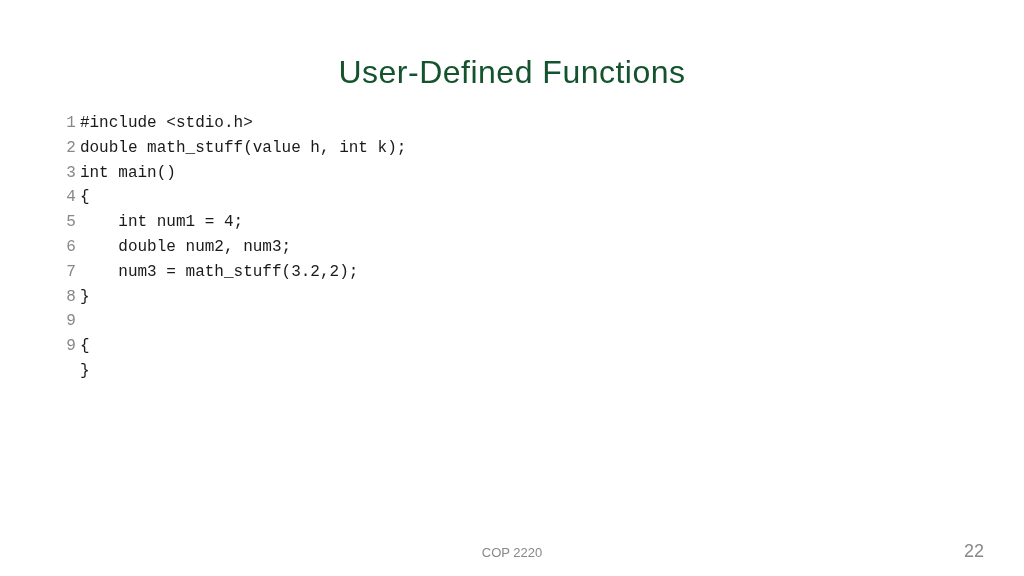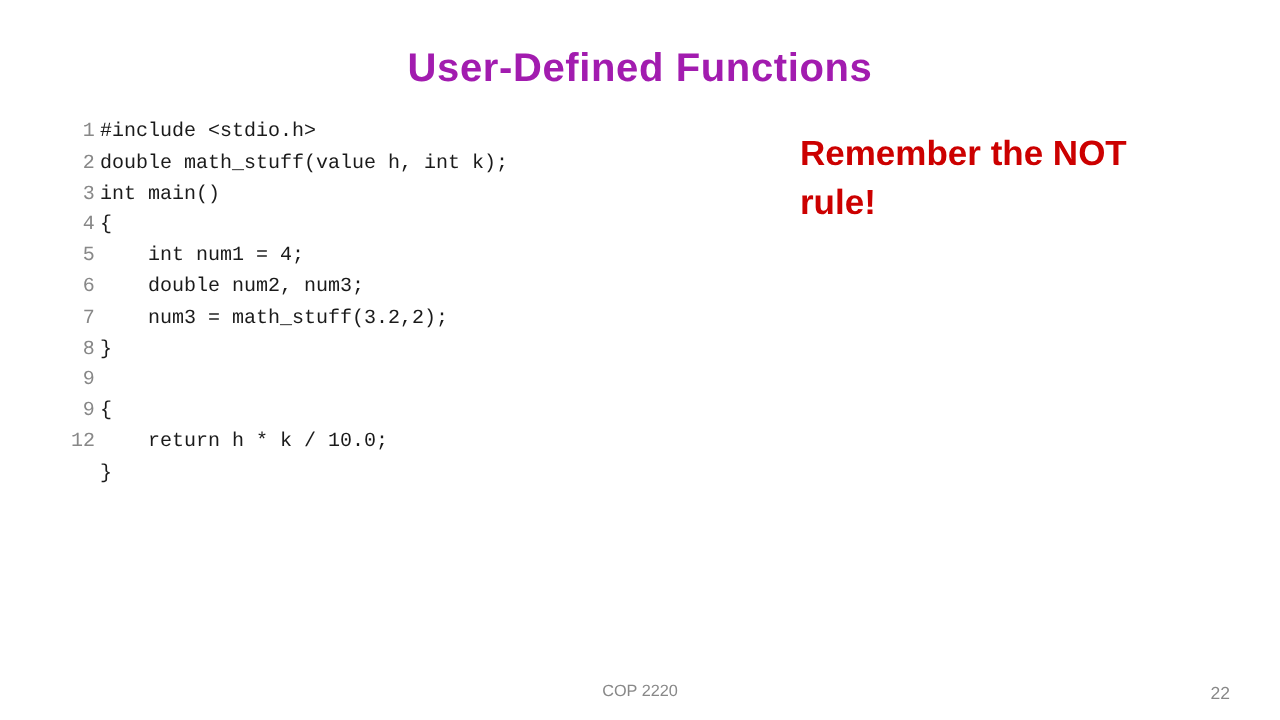--- a/index.html
+++ b/index.html
@@ -9,23 +9,23 @@
       height: 576px;
       background: #ffffff;
       font-family: 'Segoe UI', Arial, sans-serif;
       position: relative;
       overflow: hidden;
     }
 
     .slide-title {
       text-align: center;
       font-size: 32px;
-      font-weight: 700;
-      color: #a21caf;
-      padding-top: 36px;
+      font-weight: 400;
+      color: #14532d;
+      padding-top: 54px;
       padding-bottom: 10px;
       letter-spacing: 0.5px;
     }
 
     .main-content {
       display: flex;
       flex-direction: row;
       padding: 10px 40px 0 40px;
       gap: 20px;
     }
@@ -155,36 +155,28 @@
           </tr>
           <tr>
             <td class="line-num">9</td>
             <td class="code-line"></td>
           </tr>
           <tr>
             <td class="line-num">9</td>
             <td class="code-line">{</td>
           </tr>
           <tr>
-            <td class="line-num">12</td>
-            <td class="code-line">    return h * k / 10.0;</td>
-          </tr>
-          <tr>
             <td class="line-num"></td>
             <td class="code-line">}</td>
           </tr>
         </tbody>
     </table>
   </div>
 
   <div class="right-section">
-    <div class="reminder-text">
-      <span>Remember the NOT</span><br>
-      <span>rule!</span>
-    </div>
   </div>
 </div>
 
 <div class="slide-footer">
   <span></span>
 </div>
 <div class="footer-center">COP 2220</div>
-<div style="position:absolute;bottom:14px;right:40px;color:#888;font-size:14px;">22</div>
+<div style="position:absolute;bottom:14px;right:40px;color:#888;font-size:18px;">22</div>
 
 </body></html>

